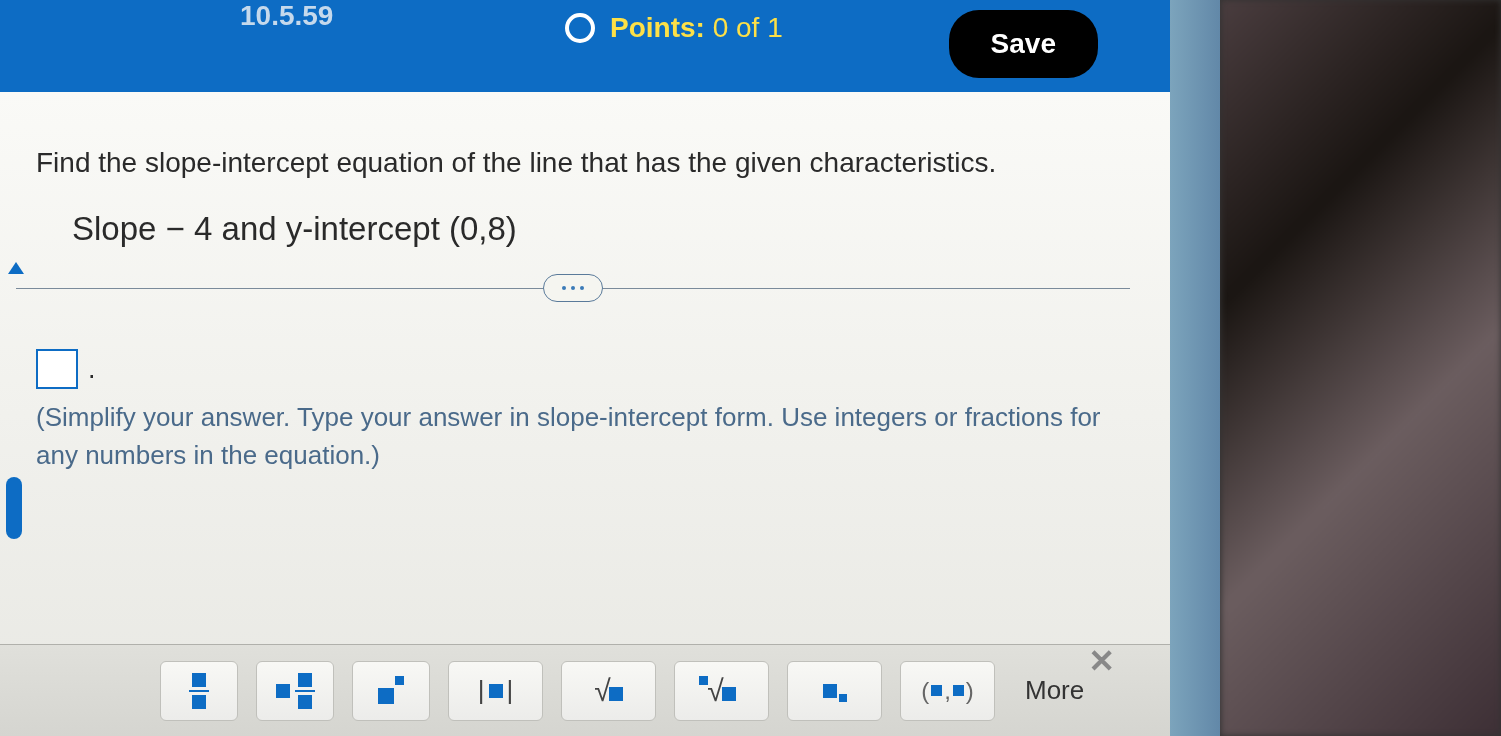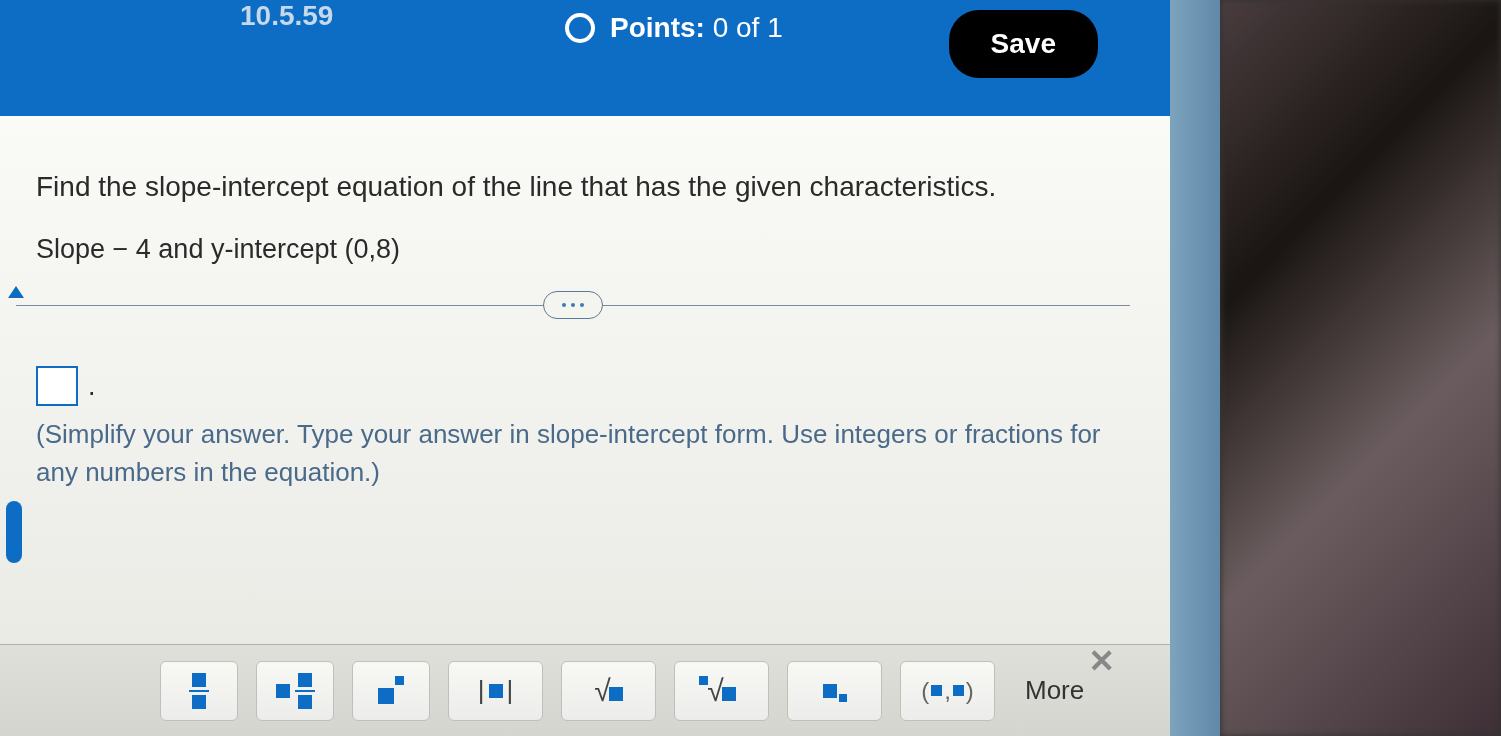--- a/index.html
+++ b/index.html
@@ -29,21 +29,21 @@
       left: 0;
       top: 0;
       width: 1170px;
       height: 736px;
       background: #f5f5f0;
       display: flex;
       flex-direction: column;
     }
     .header-bar {
       background: #0d6cc4;
-      height: 116px;
+      height: 92px;
       display: flex;
       align-items: center;
       padding: 0 30px;
       color: white;
       position: relative;
     }
     .question-number {
       font-size: 28px;
       font-weight: bold;
       color: #c5d9ec;
@@ -60,21 +60,21 @@
       top: 12px;
     }
     .circle-icon {
       width: 30px;
       height: 30px;
       border: 4px solid white;
       border-radius: 50%;
     }
     .points-text {
       font-size: 28px;
-      color: #ffffff;
+      color: #fde047;
     }
     .points-text b {
       font-weight: bold;
     }
     .save-button {
       background: #000;
       color: white;
       border: none;
       border-radius: 30px;
       padding: 18px 42px;
@@ -110,23 +110,24 @@
       background: #0d6cc4;
       border-radius: 8px;
     }
     .question-text {
       font-size: 28px;
       color: #2a2a2a;
       line-height: 1.5;
       margin-bottom: 26px;
     }
     .given-text {
-      font-size: 27px;
+      font-size: 33px;
       color: #2a2a2a;
       margin-bottom: 40px;
+      margin-left: 36px;
     }
     .divider-line {
       border: none;
       border-top: 1px solid #7a8a9a;
       position: relative;
       margin: 0 -20px 60px -20px;
     }
     .expand-pill {
       position: absolute;
       left: 50%;

